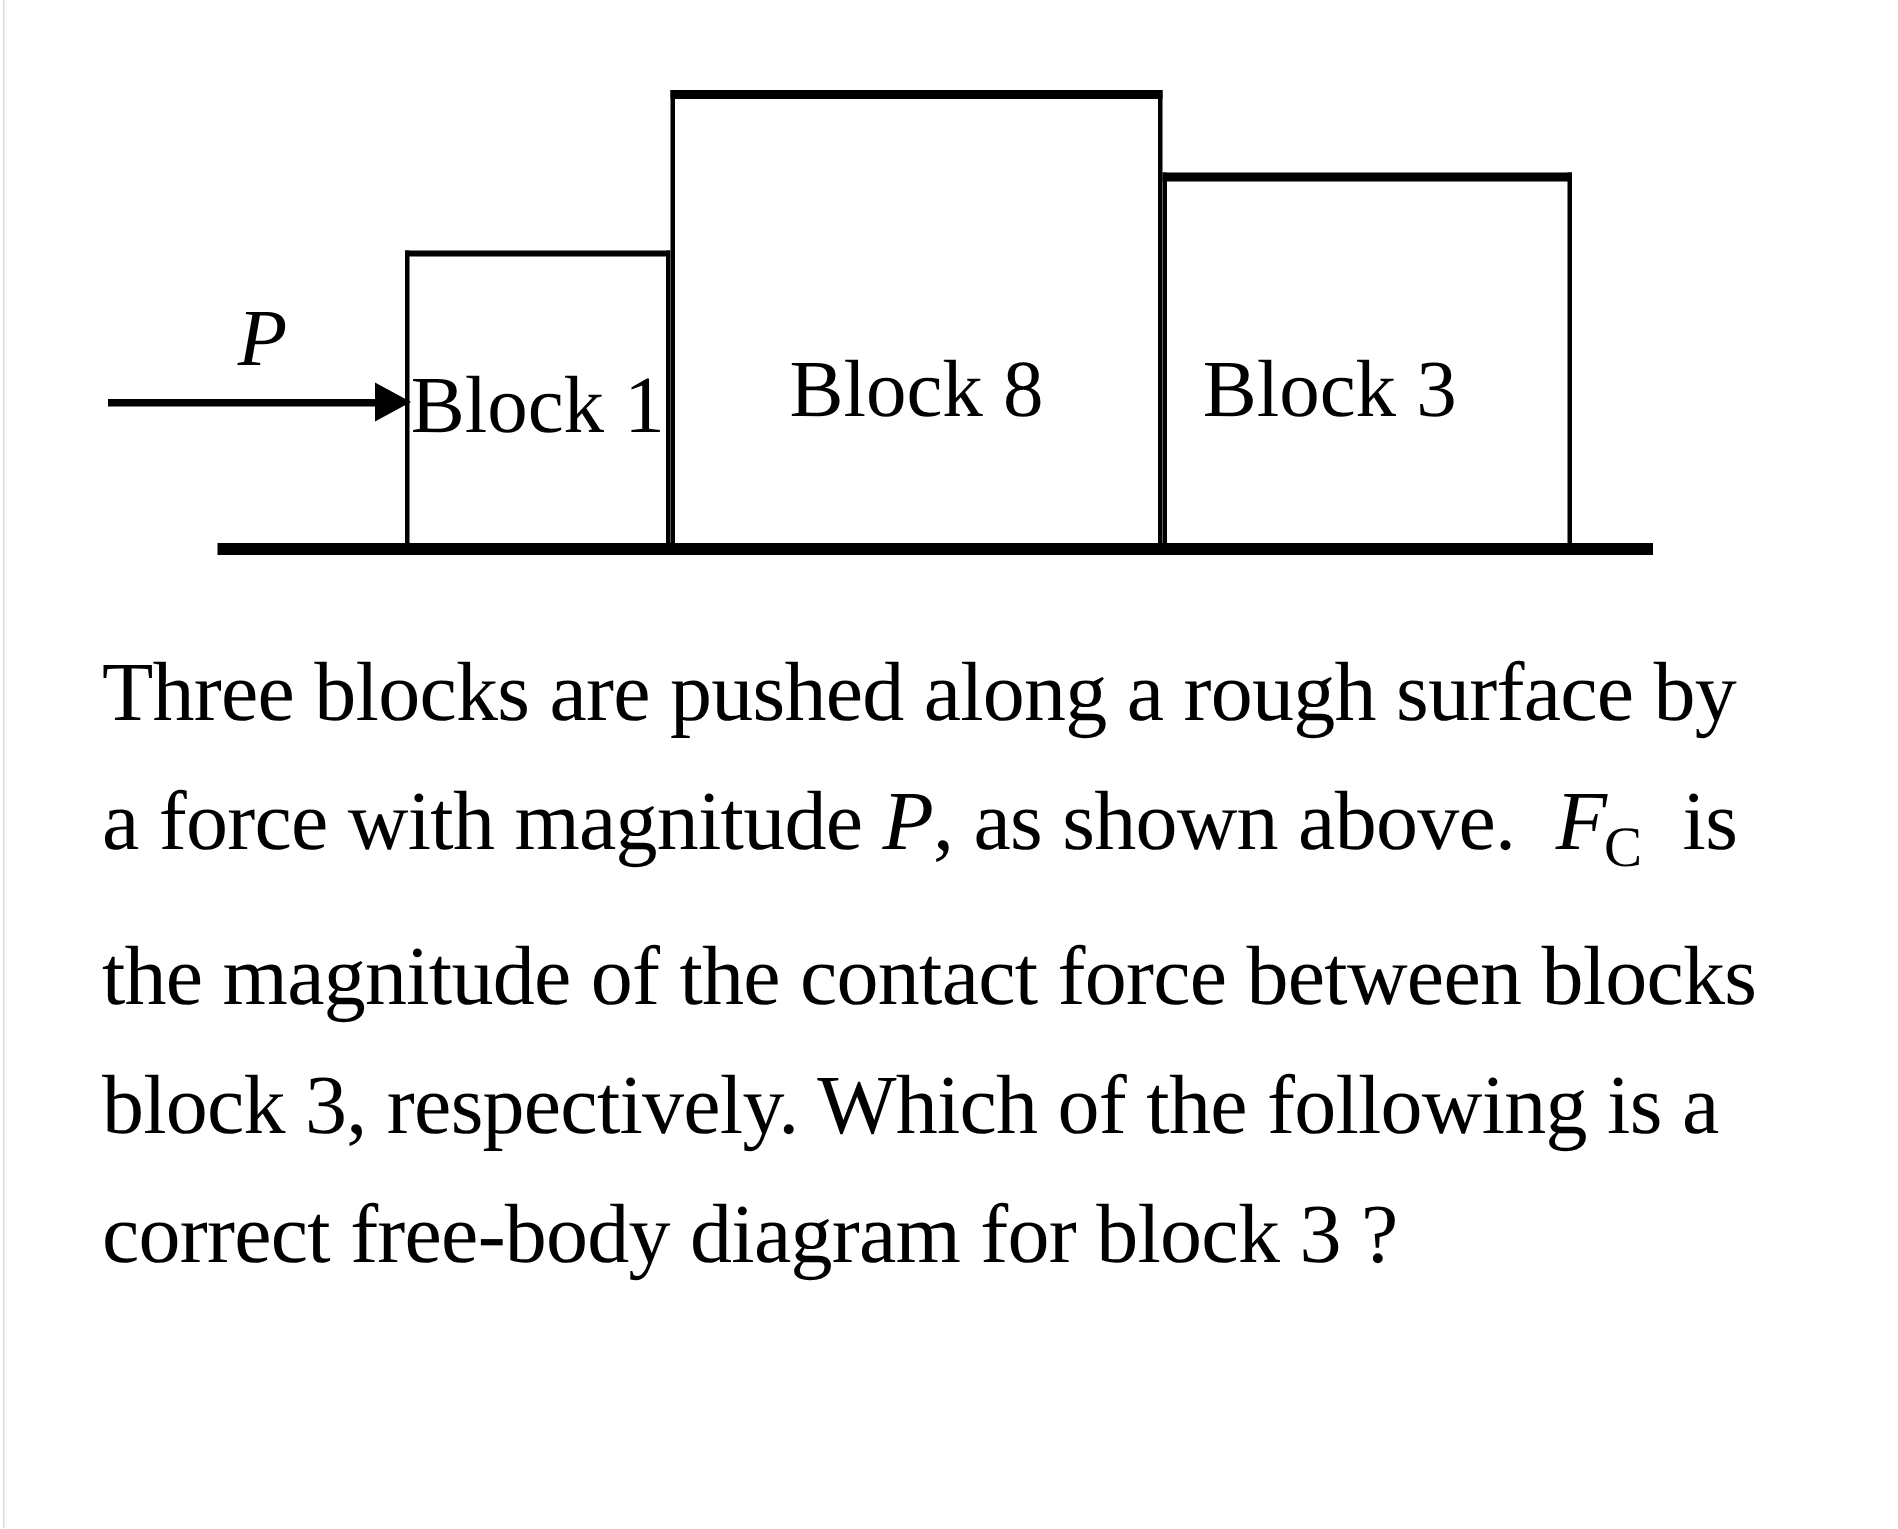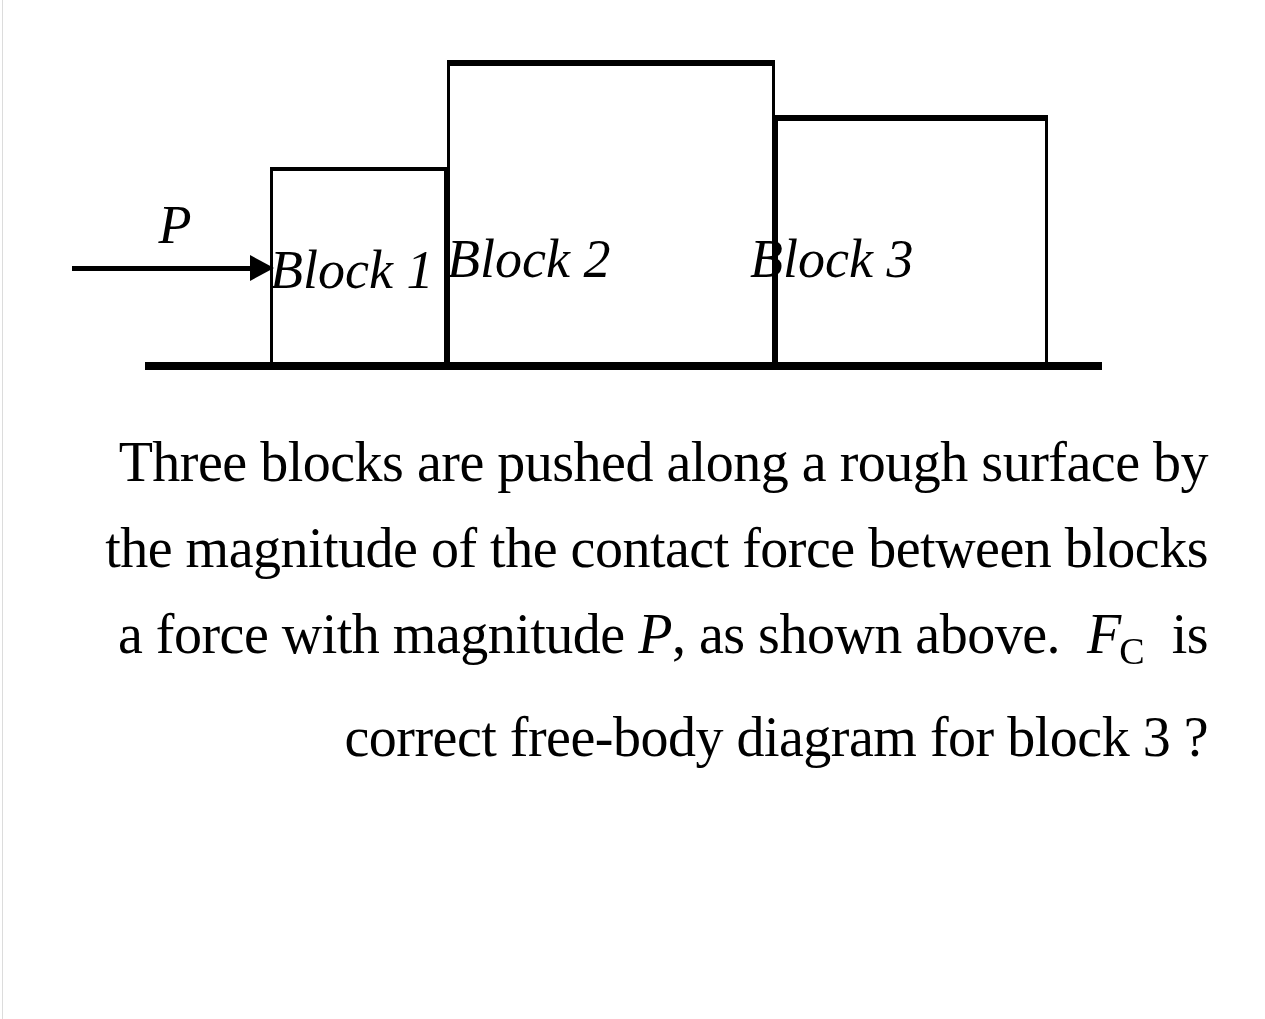--- a/index.html
+++ b/index.html
@@ -22,23 +22,22 @@
     box-sizing:border-box;
     background:#ffffff;
     border:3px solid #000;
   }
   .block1{left:270px;top:167px;width:177px;height:199px;border-top-width:4px;border-bottom:0;}
   .block2{left:447px;top:60px;width:328px;height:306px;border-top-width:6px;border-bottom:0;}
   .block3{left:775px;top:115px;width:273px;height:251px;border-top-width:6px;border-bottom:0;}
   .block-label{
     position:absolute;
     font-size:54px;line-height:54px;
-    text-align:left;
+    text-align:center;
     white-space:nowrap;
-    font-style:italic;
   }
   .label1{left:270px;top:243px;width:177px;}
   .label2{left:447px;top:232px;width:328px;}
   .label3{left:750px;top:232px;width:273px;}
   .ground-line{
     position:absolute;left:145px;top:362px;width:957px;height:8px;
     background:#000;
   }
   .arrow-shaft{
     position:absolute;left:72px;top:266px;width:182px;height:5px;
@@ -54,21 +53,21 @@
     position:absolute;left:140px;top:198px;width:70px;
     font-size:54px;line-height:54px;font-style:italic;
     text-align:center;
   }
   
   .question{
     position:absolute;left:68px;top:419px;width:1140px;
     font-size:56px;line-height:86px;
     letter-spacing:-0.5px;
   }
-  .q-line{white-space:pre;text-align:right;}
+  .q-line{white-space:pre;}
   .q-line .it{font-style:italic;}
   .q-line .sub{
     font-size:0.68em;
     vertical-align:-0.28em;
     font-style:normal;
     margin-left:-0.04em;
     letter-spacing:0;
   }
 </style>
 </head>
@@ -78,31 +77,32 @@
 
   <div class="edge-line"></div>
 
   <div class="diagram">
 
     <div class="block block1"></div>
     <div class="block block2"></div>
     <div class="block block3"></div>
 
     <div class="block-label label1">Block 1</div>
-    <div class="block-label label2">Block 2</div>
+    <div class="block-label label2">Block 8</div>
     <div class="block-label label3">Block 3</div>
 
     <div class="ground-line"></div>
 
     <div class="arrow-shaft"></div>
     <div class="arrow-head"></div>
     <div class="p-label">P</div>
 
   </div>
 
   <div class="question" id="question-lines">
       <div class="q-line"><span>Three blocks are pushed along a rough surface by</span></div>
+      <div class="q-line"><span>a force with magnitude </span><span class="it">P</span><span>, as shown above.  </span><span class="it">F</span><span class="sub">C</span><span>  is</span></div>
       <div class="q-line"><span>the magnitude of the contact force between blocks</span></div>
-      <div class="q-line"><span>a force with magnitude </span><span class="it">P</span><span>, as shown above.  </span><span class="it">F</span><span class="sub">C</span><span>  is</span></div>
+      <div class="q-line"><span>block 3, respectively. Which of the following is a</span></div>
       <div class="q-line"><span>correct free-body diagram for block 3 ?</span></div>
     </div>
 
 </div>
 
 </body></html>

